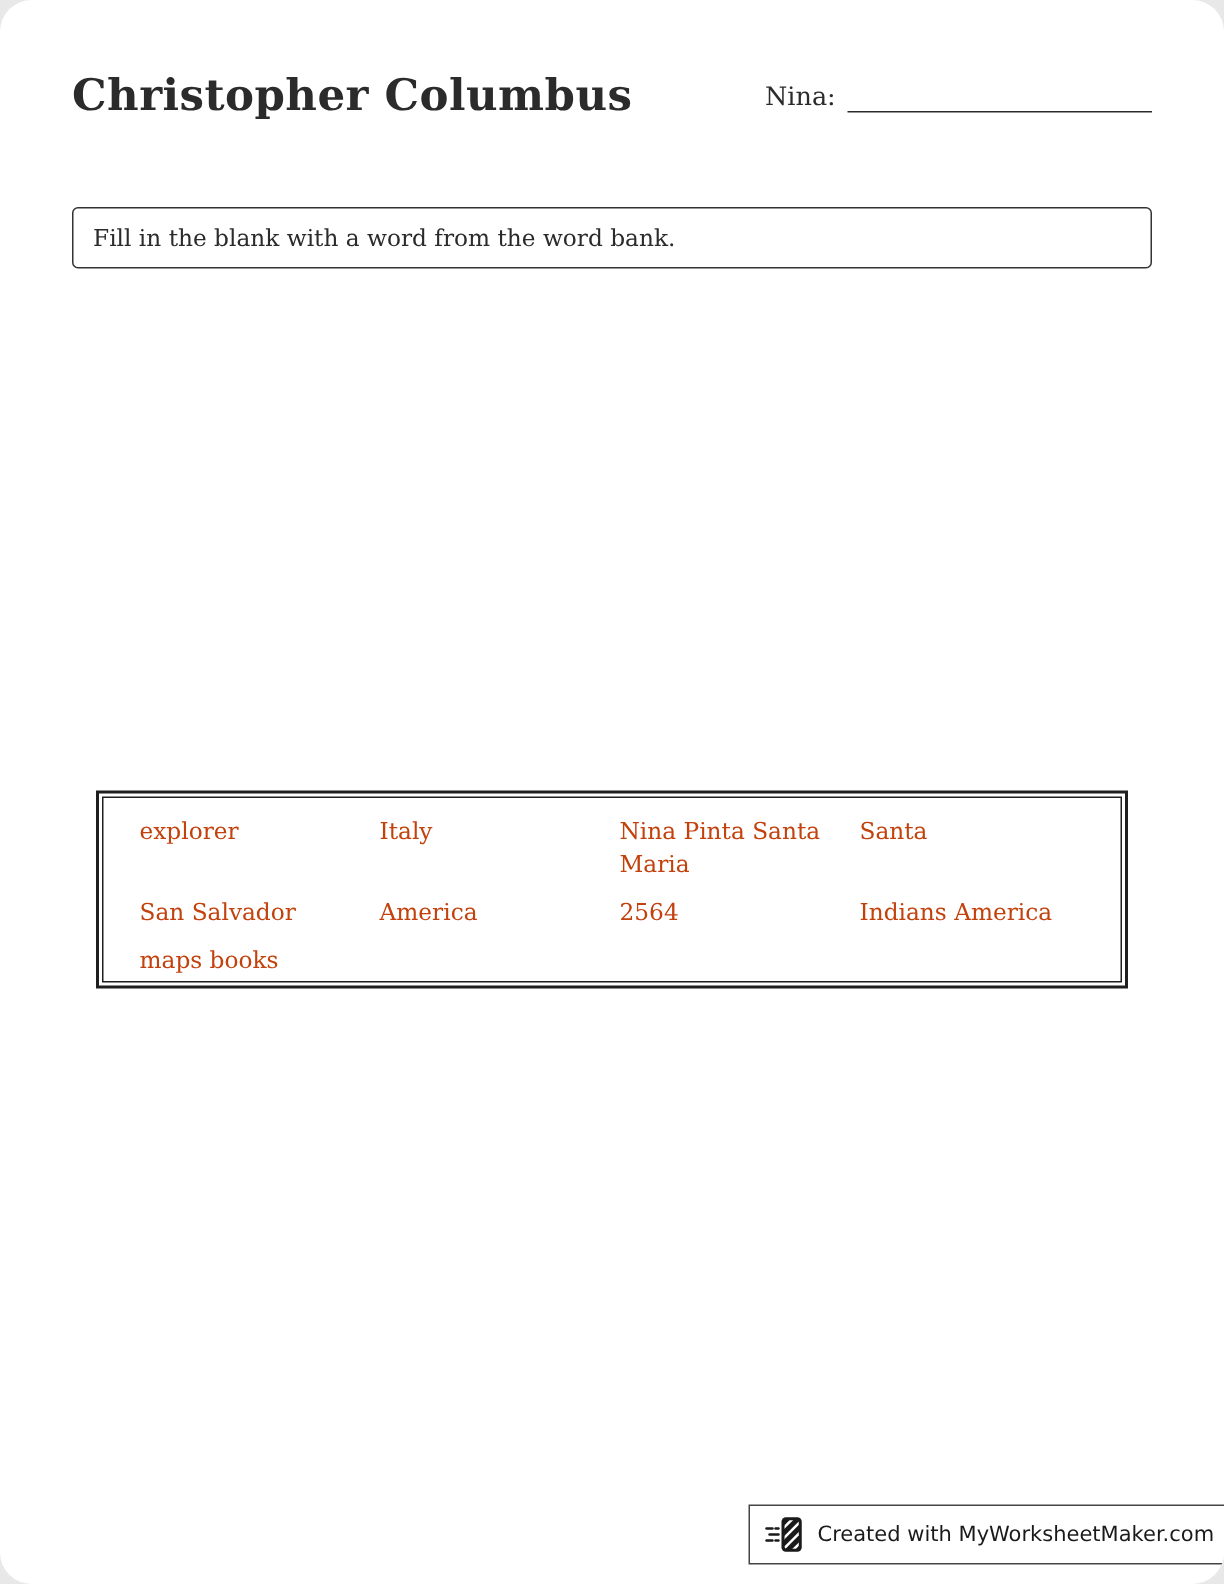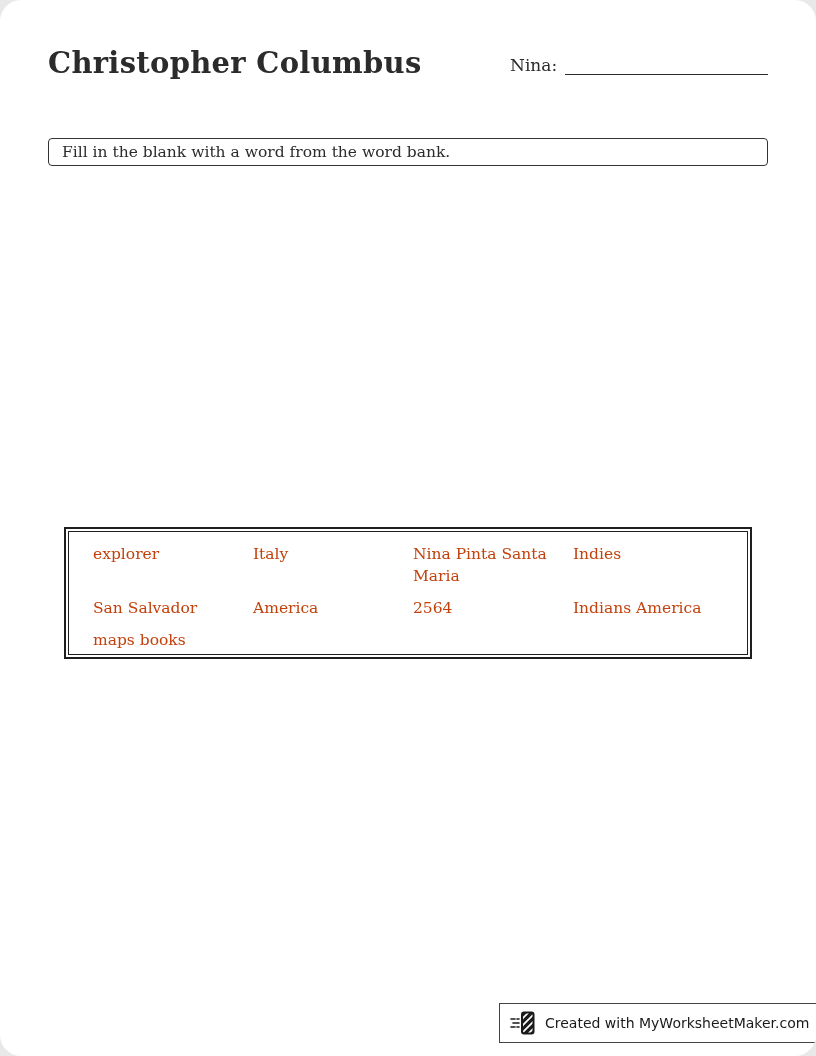--- a/index.html
+++ b/index.html
@@ -46,21 +46,21 @@
     height: 24px;
     border-bottom: 1.5px solid #2b2b2b;
   }
 
   
   .instruction-box {
     position: absolute;
     left: 48px;
     top: 138px;
     width: 720px;
-    height: 28px;
+    height: 41px;
     border: 1.5px solid #333333;
     border-radius: 4px;
     display: flex;
     align-items: center;
     padding: 4px 13px;
   }
   .instruction-text {
     font-size: 15.5px;
     color: #2b2b2b;
   }
@@ -138,21 +138,21 @@
   <div class="instruction-box">
     <span class="instruction-text">Fill in the blank with a word from the word bank.</span>
   </div>
 
   <div class="word-bank-outer">
     <div class="word-bank-inner">
       <div class="word-bank-grid">
         <span class="word-bank-word">explorer</span>
         <span class="word-bank-word">Italy</span>
         <span class="word-bank-word">Nina Pinta Santa Maria</span>
-        <span class="word-bank-word">Indies</span>
+        <span class="word-bank-word">Santa</span>
         <span class="word-bank-word">San Salvador</span>
         <span class="word-bank-word">America</span>
         <span class="word-bank-word">2564</span>
         <span class="word-bank-word">Indians America</span>
         <span class="word-bank-word">maps books</span>
       </div>
     </div>
   </div>
 
   <div class="footer-badge">

